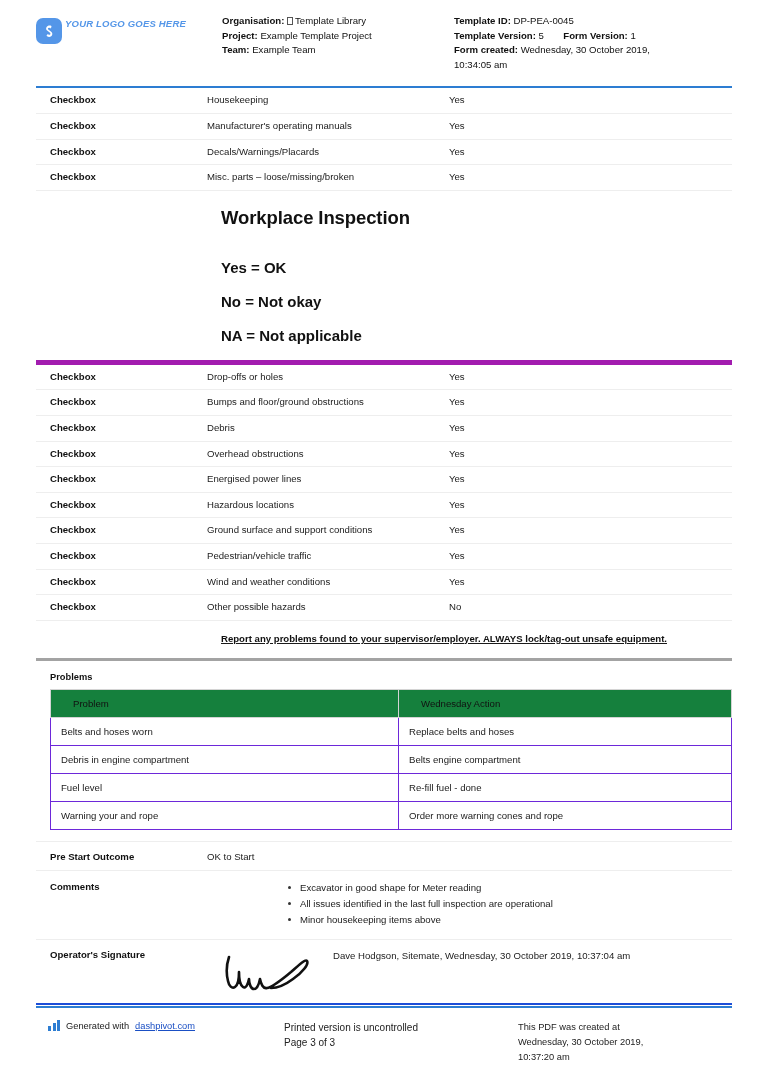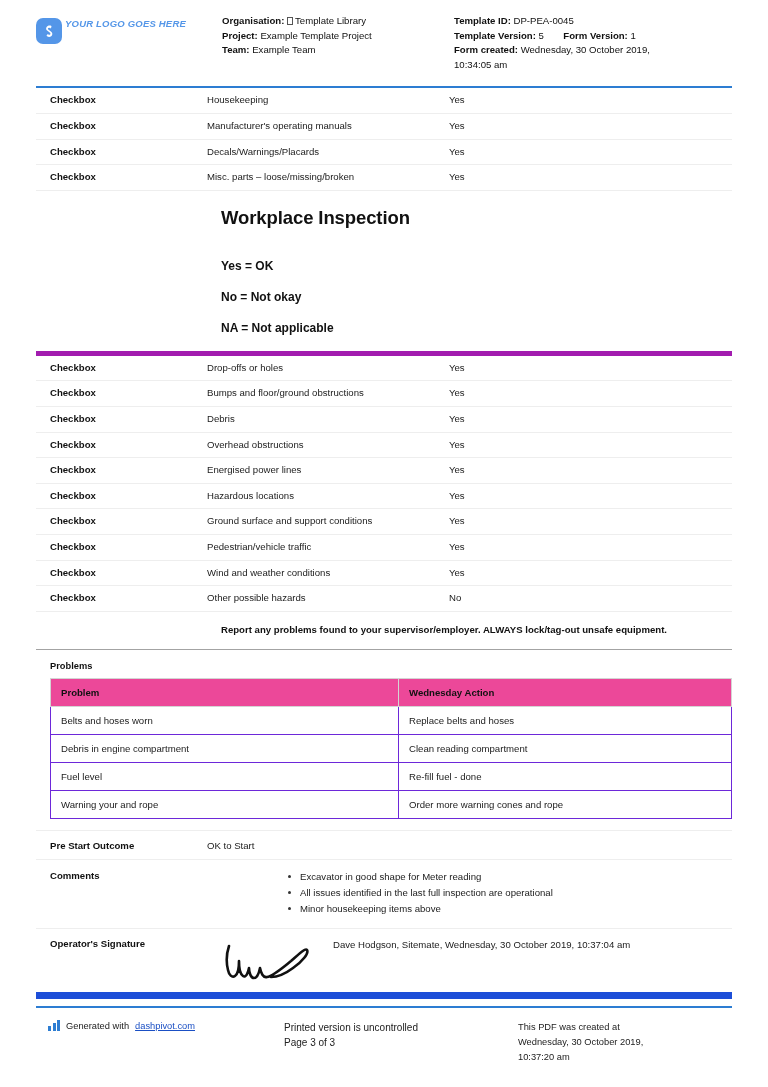--- a/index.html
+++ b/index.html
@@ -118,30 +118,31 @@
   }
   .section-inner { padding-left: 185px; }
   .section-title {
     font-size: 18.5px;
     font-weight: bold;
     color: #111;
     letter-spacing: -0.1px;
     margin: 0 0 30px 0;
   }
   .legend-line {
-    font-size: 12px;
+    font-size: 15px;
     font-weight: bold;
     color: #111;
     margin-bottom: 17px;
   }
   .legend-line:last-child { margin-bottom: 2px; }
 
   .note-block {
-    border-bottom: 1px solid #a3a3a3;
+    border-bottom: 3px solid #a3a3a3;
     padding: 10px 0 12px 0;
+    text-decoration: underline;
   }
   .note-inner {
     padding-left: 185px;
     padding-right: 40px;
     font-size: 9.6px;
     font-weight: bold;
     line-height: 15px;
     color: #111;
   }
 
@@ -154,27 +155,27 @@
     padding-left: 14px;
     margin-bottom: 7px;
   }
   table.problems {
     width: 682px;
     border-collapse: collapse;
     margin-left: 14px;
     table-layout: fixed;
   }
   table.problems th {
-    background: #ec4899;
+    background: #15803d;
     border: 1px solid #d4d4d4;
     text-align: left;
     font-size: 9.6px;
-    font-weight: bold;
-    color: #111;
-    padding: 8px 10px;
+    font-weight: normal;
+    color: #111;
+    padding: 8px 22px;
     height: 25px;
   }
   table.problems td {
     border: 1px solid #6d28d9;
     font-size: 9.6px;
     color: #222;
     padding: 8px 10px;
     height: 25px;
   }
   .col-w1 { width: 348px; }
@@ -237,21 +238,21 @@
     height: 3px;
     background: #333;
     border-radius: 50%;
   }
 
   
   .sig-row {
     display: flex;
     align-items: flex-start;
     padding: 9px 0 0 0;
-    border-bottom: 7px solid #1d4ed8;
+    border-bottom: 2px solid #1d4ed8;
     min-height: 62px;
     justify-content: space-between;
   }
   .sig-row .lbl {
     width: 185px;
     padding-left: 14px;
     font-size: 9.6px;
     font-weight: bold;
     color: #111;
   }
@@ -462,21 +463,21 @@
           <th>Wednesday Action</th>
         </tr>
       </thead>
       <tbody id="problems-body">
           <tr>
             <td class="col-w1">Belts and hoses worn</td>
             <td>Replace belts and hoses</td>
           </tr>
           <tr>
             <td class="col-w1">Debris in engine compartment</td>
-            <td>Clean reading compartment</td>
+            <td>Belts engine compartment</td>
           </tr>
           <tr>
             <td class="col-w1">Fuel level</td>
             <td>Re-fill fuel - done</td>
           </tr>
           <tr>
             <td class="col-w1">Warning your and rope</td>
             <td>Order more warning cones and rope</td>
           </tr>
         </tbody>

